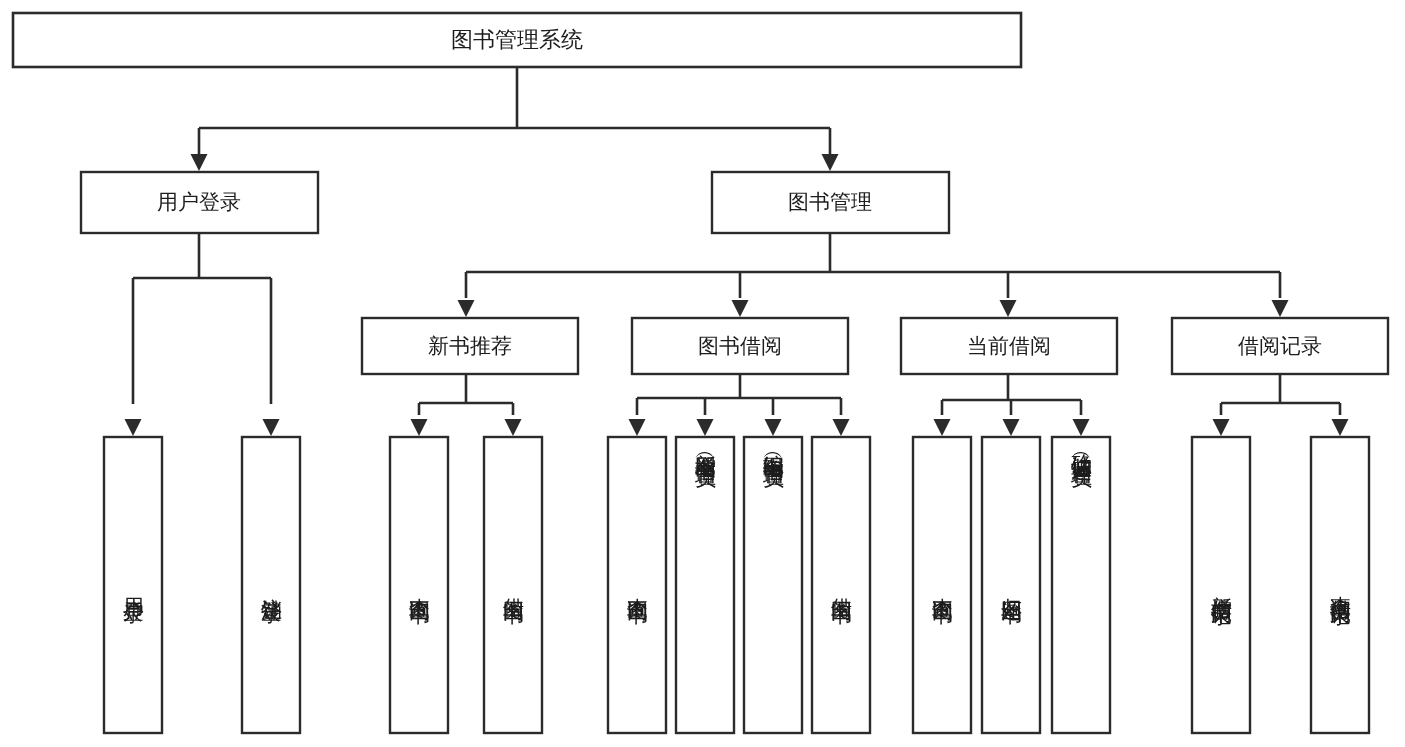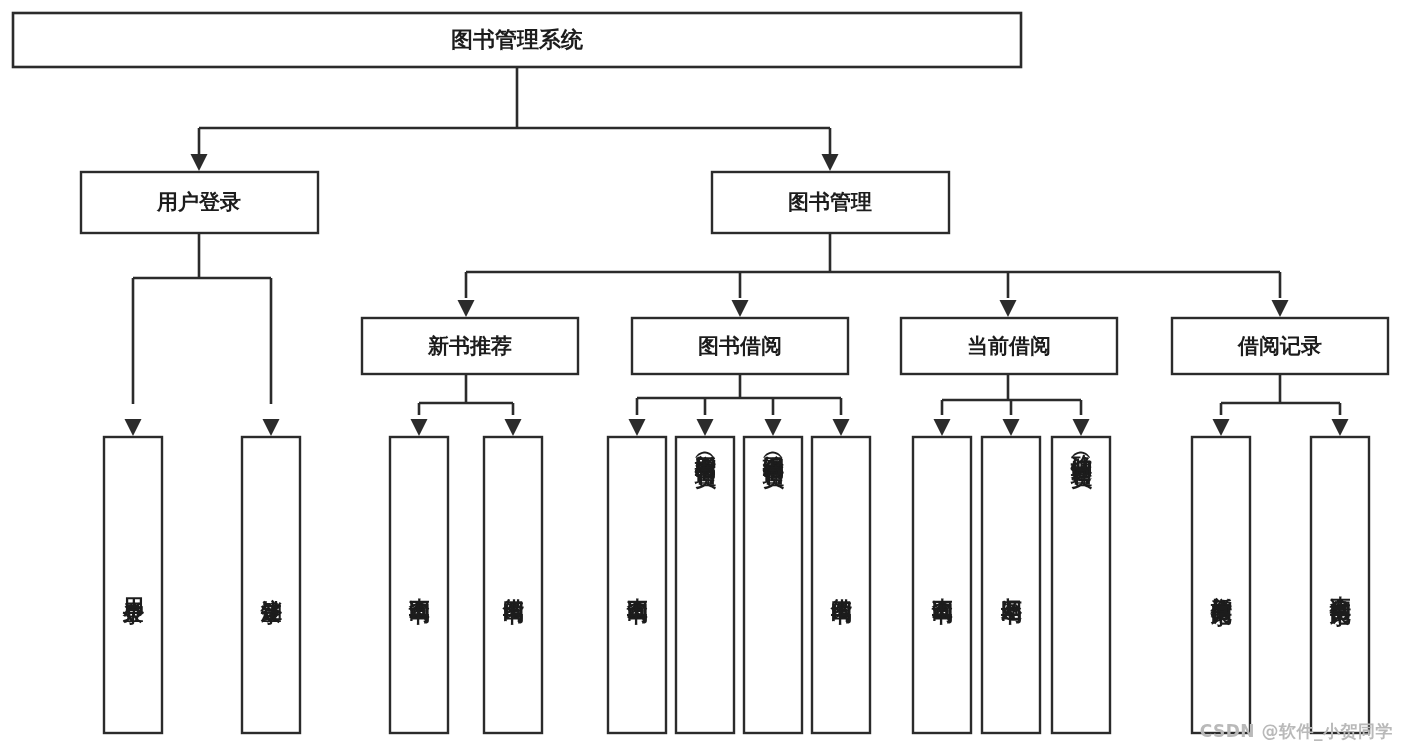--- a/index.html
+++ b/index.html
@@ -12,21 +12,20 @@
     font-family: "DejaVu Sans", "Liberation Sans", sans-serif;
     width: 1405px;
     height: 747px;
     overflow: hidden;
   }
   #diagram-root {
     position: relative;
     width: 1405px;
     height: 747px;
     background: #ffffff;
-    font-weight: bold;
   }
   svg.diagram-canvas {
     position: absolute;
     top: 0;
     left: 0;
     width: 1405px;
     height: 747px;
     display: block;
   }
   .node-box {
@@ -278,15 +277,14 @@
     <span class="leaf-label">确认归还（管理员）</span>
   </div>
 
   <div class="leaf-label-wrap" style="left:1192px; top:437px; width:58px; height:296px;">
     <span class="leaf-label">新增借阅记录</span>
   </div>
   <div class="leaf-label-wrap" style="left:1311px; top:437px; width:58px; height:296px;">
     <span class="leaf-label">查询借阅记录</span>
   </div>
 
-  <div class="watermark">CSDN @软件_小贺同学</div>
 
 </div>
 
 </body></html>

